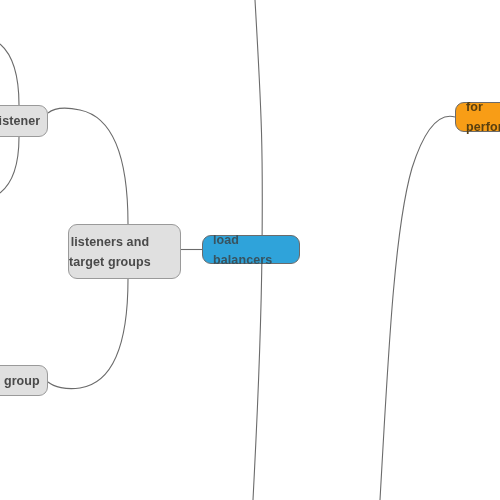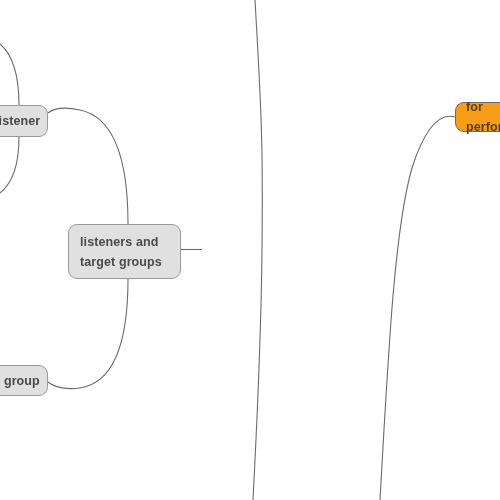--- a/index.html
+++ b/index.html
@@ -77,23 +77,26 @@
   </svg>
 
   <div class="node grey" style="left:-18px; top:105px; width:66px; height:32px; padding-left:12px;">
     <span class="label">listener</span>
   </div>
 
   <div class="node grey" style="left:-48px; top:365px; width:96px; height:31px; padding-left:12px;">
     <span class="label">target group</span>
   </div>
 
-  <div class="node grey" style="left:68px; top:224px; width:113px; height:55px; padding-left:11px;">
+  <div class="node grey" style="left:68px; top:224px; width:113px; height:55px; text-align:center;">
     <span class="label">listeners and
 target groups</span>
   </div>
 
+  <div class="node blue" style="left:202px; top:235px; width:98px; height:29px; padding-left:10px; border-color:#6b6b6b;">
+    <span class="label">load balancers</span>
+  </div>
 
   <div class="node orange" style="left:455px; top:102px; width:98px; height:30px; padding-left:10px; border-color:#6b6b6b;">
     <span class="label">for performance</span>
   </div>
 
 </div>
 
 </body></html>

